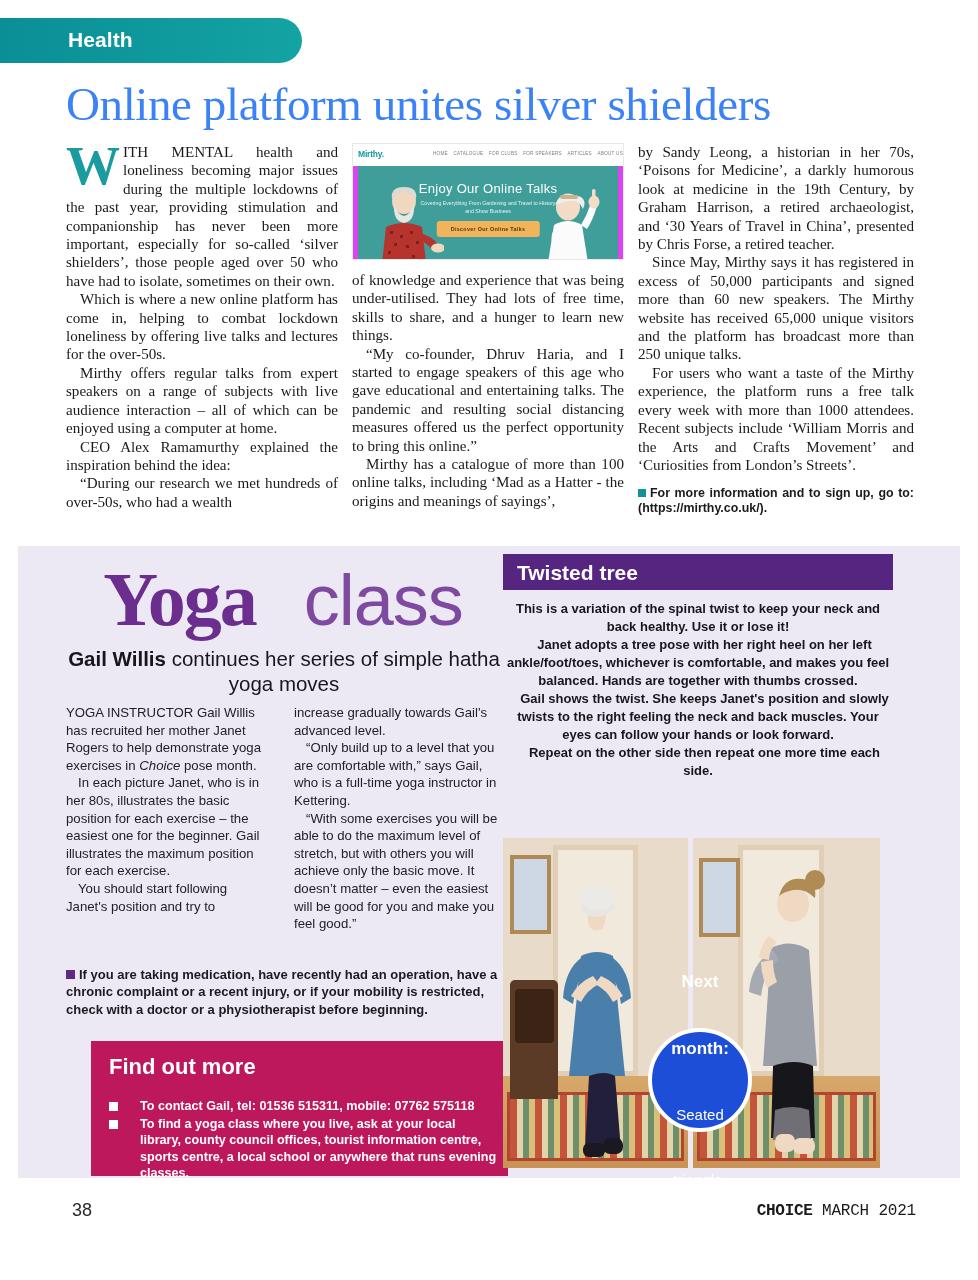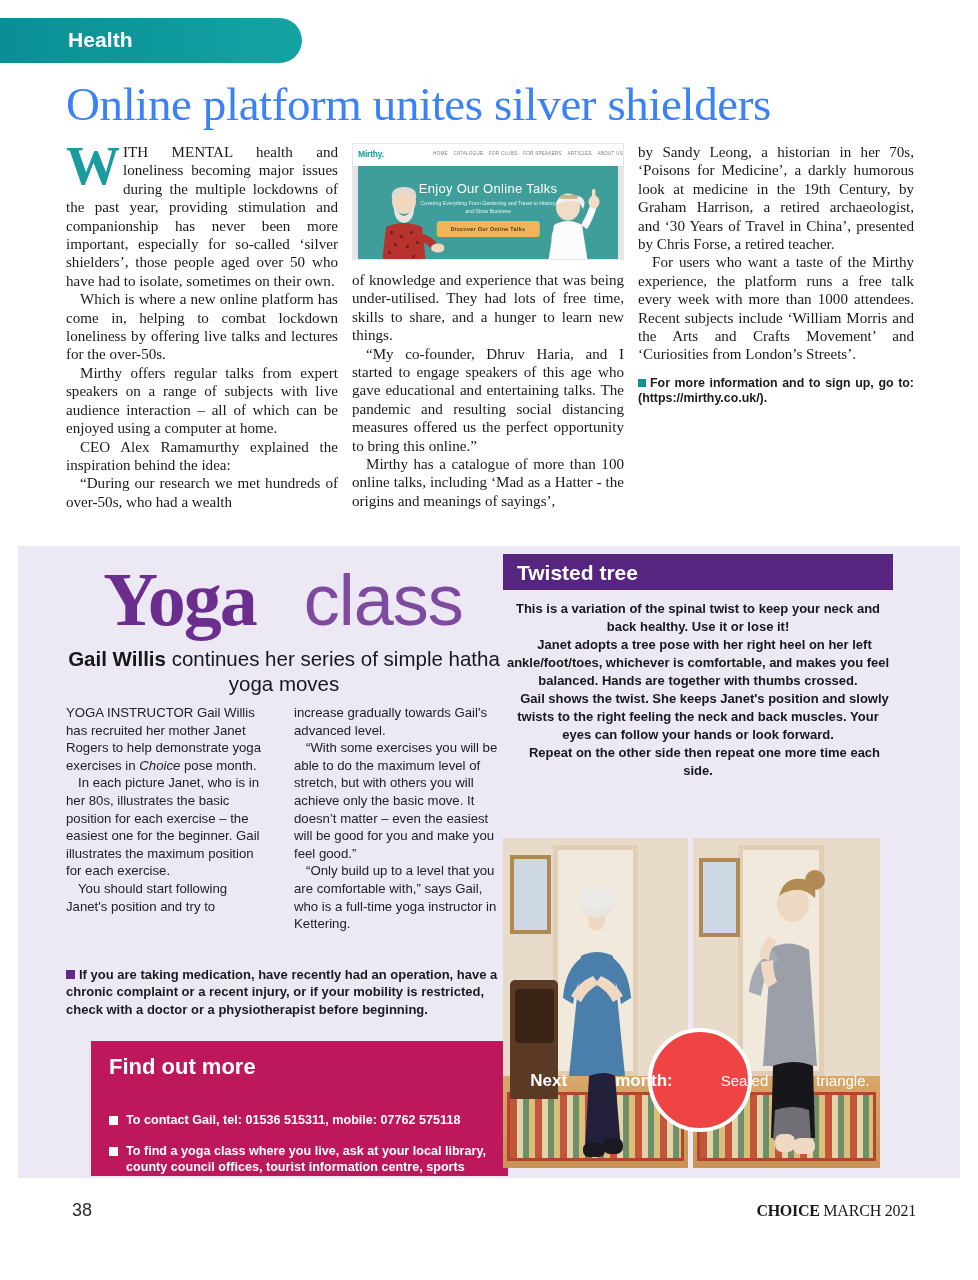--- a/index.html
+++ b/index.html
@@ -54,21 +54,21 @@
 
   .dropcap {
     float:left; font-family:"Liberation Serif", serif;
     font-size:54px; line-height:42px; color:#1a9ba0;
     font-weight:bold; margin:2px 2px 0 0; padding-right:1px;
   }
 
   
   .site-shot {
     position:absolute; left:352px; top:143px; width:272px; height:117px;
-    background:#e5e5e5; overflow:hidden;
+    background:#d946ef; overflow:hidden;
     border:1px solid #e8e8e8;
   }
   .ss-navbar { position:absolute; left:0; top:0; width:100%; height:22px; background:#fff; }
   .ss-logo { position:absolute; left:5px; top:5px; font-size:8.5px; font-weight:bold; color:#17999b; letter-spacing:-0.2px;}
   .ss-links { position:absolute; left:80px; top:7px; width:190px; display:flex; justify-content:space-between; }
   .ss-links span { font-size:4.6px; color:#7d7d85; letter-spacing:0.25px; }
   .ss-hero { position:absolute; left:5px; top:22px; right:5px; bottom:0; background:#3f9e99; overflow:hidden;}
   .ss-h1 { position:absolute; left:0; right:0; top:15px; text-align:center; color:#fff; font-size:13px; letter-spacing:0.3px; }
   .ss-h2 { position:absolute; left:60px; right:60px; top:34px; text-align:center; color:#e6f2f0; font-size:5.2px; line-height:7.5px; }
   .ss-btn {
@@ -127,21 +127,21 @@
   .findbox {
     position:absolute; left:73px; top:495px; width:417px; height:135px;
     background:#be185d;
   }
   .findbox h3 {
     margin:0; position:absolute; left:18px; top:13px;
     font-family:"Liberation Sans", sans-serif; font-size:22px; color:#ffffff; font-weight:bold;
   }
   .findlist { position:absolute; left:18px; top:57px; width:390px; color:#ffffff;
     font-family:"Liberation Sans", sans-serif; font-size:12.6px; line-height:16.6px; font-weight:bold; }
-  .findlist .item { position:relative; padding-left:17px; margin-bottom:1px;margin-top:14px; }
+  .findlist .item { position:relative; padding-left:31px; margin-bottom:1px; }
   .sq-white { position:absolute; left:0; top:4px; width:9px; height:9px; background:#ffffff; }
 
   
   .tt-head {
     position:absolute; left:503px; top:554px; width:390px; height:36px;
     background:#56257f;
   }
   .tt-head span {
     position:absolute; left:14px; top:7px; color:#fff;
     font-family:"Liberation Sans", sans-serif; font-size:21px; font-weight:bold;
@@ -168,37 +168,37 @@
     background:linear-gradient(180deg,#d7a86a 0%, #c89354 100%); }
   .rug { position:absolute; left:2%; bottom:2%; width:96%; height:21%;
     background:repeating-linear-gradient(90deg,#c4543a 0 7px,#e3d3a8 7px 13px,#6e8f6a 13px 19px,#d8c07a 19px 25px);
     border:3px solid #b2452f; }
   .chair { position:absolute; left:4%; bottom:21%; width:26%; height:36%;
     background:#5b3a26; border-radius:5px 5px 0 0; }
   .chair:after { content:""; position:absolute; left:10%; top:8%; width:80%; height:45%; background:#3b2316; border-radius:4px;}
 
   .next-badge {
     position:absolute; left:145px; top:190px; width:104px; height:104px;
-    border-radius:50%; background:#ef4444; border:4px solid #ffffff;
+    border-radius:50%; background:#1d4ed8; border:4px solid #ffffff;
     color:#ffffff; text-align:center;
     font-family:"Liberation Sans", sans-serif;
-    display:flex; align-items:center; justify-content:center;
+    display:flex; flex-direction:column; align-items:center; justify-content:center;
     line-height:19px; z-index:5;gap:48px;
   }
   .next-badge .nb1 { font-size:17px; font-weight:bold; }
   .next-badge .nb2 { font-size:15px; font-weight:normal; line-height:17px; }
 
   
   .footer-page {
     position:absolute; left:64px; top:1200px;
     font-family:"Liberation Sans", sans-serif; font-size:18px; color:#2a2a2a;margin-left:8px;
   }
   .footer-right {
     position:absolute; right:62px; top:1202px;
-    font-family:Liberation Serif, serif; font-size:16px; color:#1a1a1a;
+    font-family:Liberation Mono, monospace; font-size:16px; color:#1a1a1a;
     white-space:nowrap;
     padding-left:24px;
   }
   .footer-right b { font-weight:bold; letter-spacing:-0.3px; }
   .footer-right span { font-weight:normal; letter-spacing:-0.2px;}
 </style>
 </head>
 <body>
 
 <div class="page">
@@ -265,20 +265,21 @@
     </div>
 
     <div class="col col2" style="padding-top:128px;">
       <p class="first">of knowledge and experience that was being under-utilised. They had lots of free time, skills to share, and a hunger to learn new things.</p>
       <p>“My co-founder, Dhruv Haria, and I started to engage speakers of this age who gave educational and entertaining talks. The pandemic and resulting social distancing measures offered us the perfect opportunity to bring this online.”</p>
       <p>Mirthy has a catalogue of more than 100 online talks, including ‘Mad as a Hatter - the origins and meanings of sayings’,</p>
     </div>
 
     <div class="col col3">
       <p class="first">by Sandy Leong, a historian in her 70s, ‘Poisons for Medicine’, a darkly humorous look at medicine in the 19th Century, by Graham Harrison, a retired archaeologist, and ‘30 Years of Travel in China’, presented by Chris Forse, a retired teacher.</p>
+      <p>Since May, Mirthy says it has registered in excess of 50,000 participants and signed more than 60 new speakers. The Mirthy website has received 65,000 unique visitors and the platform has broadcast more than 250 unique talks.</p>
       <p>For users who want a taste of the Mirthy experience, the platform runs a free talk every week with more than 1000 attendees. Recent subjects include ‘William Morris and the Arts and Crafts Movement’ and ‘Curiosities from London’s Streets’.</p>
       <p class="endnote" style="text-indent:0;margin-top:12px;"><span class="sq-teal"></span><span>For more information and to sign up, go to: (https://mirthy.co.uk/).</span></p>
     </div>
   </div>
 
   <div class="yoga-panel">
 
     <div class="yoga-title">
       <span class="y1">Yoga</span><span class="y2">class</span>
     </div>
@@ -288,22 +289,22 @@
     </div>
 
     <div class="ycols">
       <div class="ycol ycol-a">
         <p class="first"><span>YOGA INSTRUCTOR Gail Willis has recruited her mother Janet Rogers to help demonstrate yoga exercises in </span><span class="ital">Choice</span><span> pose month.</span></p>
         <p>In each picture Janet, who is in her 80s, illustrates the  basic position for each exercise – the easiest one for the beginner. Gail illustrates the maximum position for each exercise.</p>
         <p>You should start following Janet's position and try to</p>
       </div>
       <div class="ycol ycol-b">
         <p class="first">increase gradually towards Gail's advanced level.</p>
+        <p>“Only build up to a level that you are comfortable with,” says Gail, who is a full-time yoga instructor in Kettering.</p>
         <p>“With some exercises you will be able to do the maximum level of stretch, but with others you will achieve only the basic move. It doesn’t matter – even the easiest will be good for you and make you feel good.”</p>
-        <p>“Only build up to a level that you are comfortable with,” says Gail, who is a full-time yoga instructor in Kettering.</p>
       </div>
     </div>
 
     <div class="warning">
       <span class="sq-purple"></span><span>If you are taking medication, have recently had an operation, have a chronic complaint or a recent injury, or if your mobility is restricted, check with a doctor or a physiotherapist before beginning.</span>
     </div>
 
     <div class="findbox">
       <h3>Find out more</h3>
       <div class="findlist">

